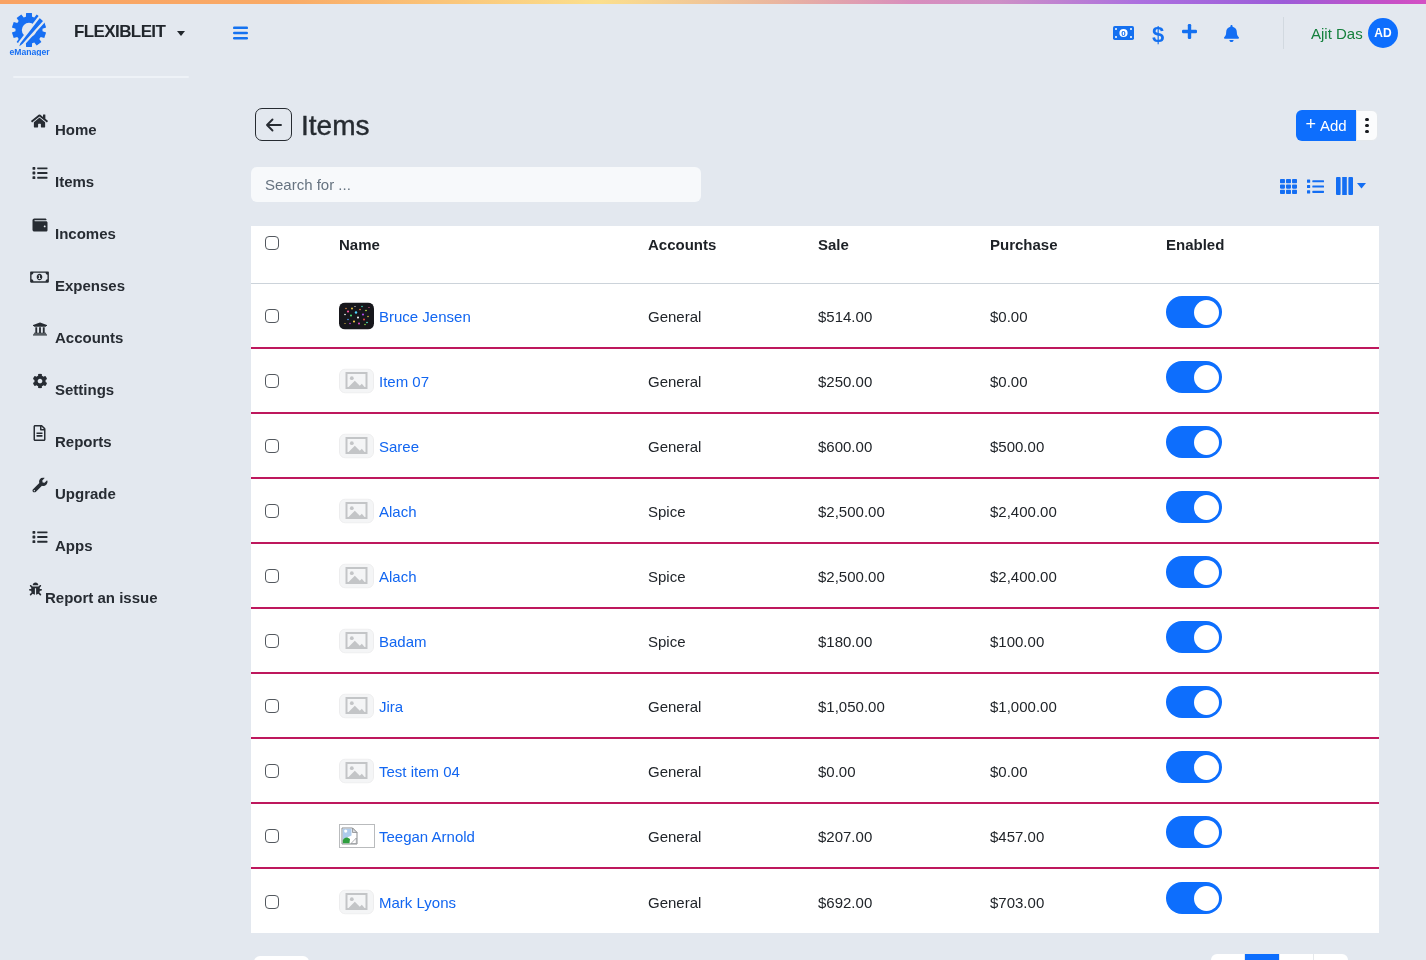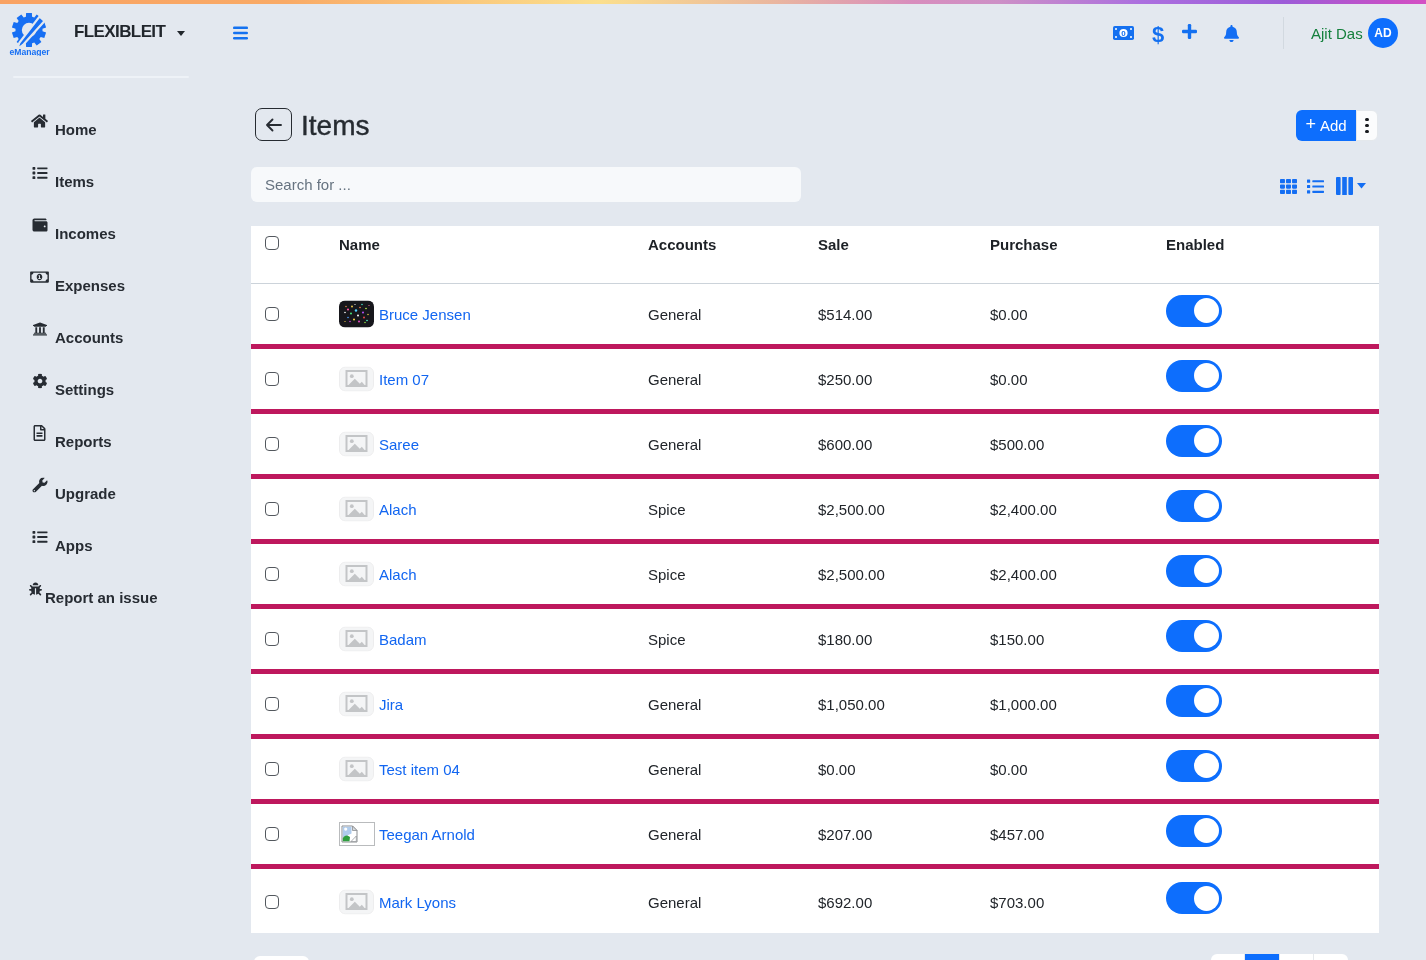--- a/index.html
+++ b/index.html
@@ -28,28 +28,28 @@
   display:flex; align-items:center; justify-content:center; font-size:17px; color:#21262c; }
 .pagetitle { left:301px; top:110px; font-size:28px; font-weight:500; color:#262b31; -webkit-text-stroke:0.4px #262b31; }
 .addbtn { left:1296px; top:110px; width:60px; height:31px; background:#0d6efd; border-radius:6px 0 0 6px;
   color:#fff; font-size:15px; display:flex; align-items:center; justify-content:center; }
 .addbtn b { font-weight:normal; font-size:18px; margin-right:4px; margin-top:-2px; }
 .kebab { left:1356px; top:110px; width:22px; height:31px; background:#fbfcfd; border:1px solid #e4e8ec;
   border-radius:0 6px 6px 0; display:flex; align-items:center; justify-content:center; }
 .kebab .dots { display:flex; flex-direction:column; gap:2.5px; }
 .kebab .dots i { width:3.5px; height:3.5px; border-radius:50%; background:#16191d; }
 
-.search { left:251px; top:167px; width:550px; height:35px; background:#f7f9fb; border-radius:6px;
+.search { left:251px; top:167px; width:450px; height:35px; background:#f7f9fb; border-radius:6px;
   font-size:15px; color:#667380; line-height:35px; padding-left:14px; }
 .viewicons { left:1280px; top:177px; display:flex; align-items:center; }
 
 .table { left:251px; top:226px; width:1128px; height:707px; background:#fff; }
 .thead { position:relative; height:58px; border-bottom:1px solid #ccd3da; }
 .thead .cell { top:17.5px; }
-.row { position:relative; height:65px; border-bottom:5px solid #be185d; }
+.row { position:relative; height:65px; border-bottom:2px solid #be185d; }
 .row.last { border-bottom:none; }
 .cell { position:absolute; top:50%; transform:translateY(-50%); font-size:15px; color:#21252a; white-space:nowrap; }
 .th { font-weight:bold; color:#1d2126; }
 .cb { position:absolute; left:14px; width:14px; height:14px; border:1.4px solid #53585e; border-radius:4px;
   background:#fff; top:50%; transform:translateY(-50%); }
 .thead .cb { top:9.5px; transform:none; }
 .c-name { left:128px; color:#1266f1; }
 .c-cat  { left:397px; }
 .c-sale { left:567px; }
 .c-pur  { left:739px; }
@@ -358,21 +358,21 @@
         <svg width="35" height="25" viewBox="0 0 35 25">
 <rect x="0.5" y="0.5" width="34" height="24" rx="6" fill="#f4f5f6" stroke="#ededee"></rect>
 <rect x="7.5" y="4.5" width="20" height="15" fill="none" stroke="#c3c5c7" stroke-width="2"></rect>
 <circle cx="12.8" cy="9.7" r="1.9" fill="#c3c5c7"></circle>
 <path d="M9.5 18.5 L15.8 12.3 L20.8 17.2 L22.8 15.2 L25.6 18.5 Z" fill="#c3c5c7"></path>
 </svg>
       </span>
   <span class="cell c-name">Badam</span>
   <span class="cell c-cat">Spice</span>
   <span class="cell c-sale">$180.00</span>
-  <span class="cell c-pur">$150.00</span>
+  <span class="cell c-pur">$100.00</span>
   <span class="toggle"></span>
 </div>
 <div class="row">
   <span class="cb"></span>
   <span class="thumb">
         <svg width="35" height="25" viewBox="0 0 35 25">
 <rect x="0.5" y="0.5" width="34" height="24" rx="6" fill="#f4f5f6" stroke="#ededee"></rect>
 <rect x="7.5" y="4.5" width="20" height="15" fill="none" stroke="#c3c5c7" stroke-width="2"></rect>
 <circle cx="12.8" cy="9.7" r="1.9" fill="#c3c5c7"></circle>
 <path d="M9.5 18.5 L15.8 12.3 L20.8 17.2 L22.8 15.2 L25.6 18.5 Z" fill="#c3c5c7"></path>

